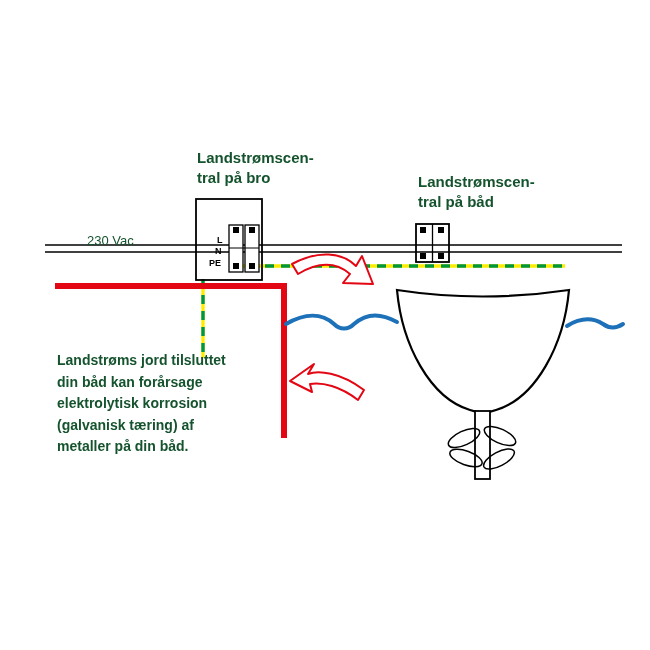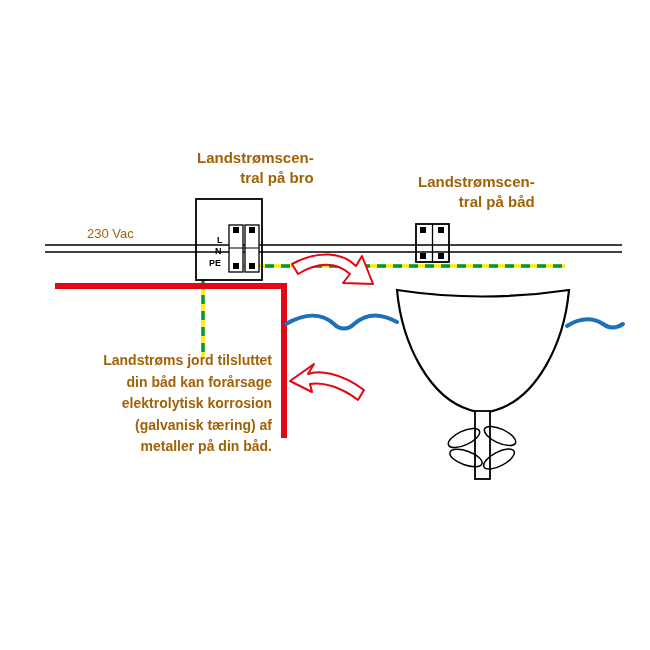--- a/index.html
+++ b/index.html
@@ -2,28 +2,28 @@
 <html><head>
 <meta charset="utf-8">
 <style>
   html,body{margin:0;padding:0;background:#fff;}
   #stage{
     position:relative;width:650px;height:650px;background:#ffffff;
     font-family:"Liberation Sans", sans-serif;overflow:hidden;
   }
   #diagram-svg{position:absolute;left:0;top:0;}
   .label{
-    position:absolute;color:#a16207;white-space:pre-line;text-align:right;
+    position:absolute;color:#14532d;white-space:pre-line;
   }
   .label-bold{
     font-weight:bold;font-size:15px;line-height:20px;
   }
   .label-dock{left:197px;top:148px;}
   .label-boat{left:418px;top:172px;}
-  .label-voltage{left:87px;top:226px;font-size:13px;font-weight:normal;}
+  .label-voltage{left:87px;top:233px;font-size:13px;font-weight:normal;}
   .label-caption{
     left:57px;top:350px;width:215px;
     font-weight:bold;font-size:14px;line-height:21.5px;
   }
   .svg-terminal{font-size:9px;font-weight:bold;}
 </style>
 </head>
 <body>
 
 <div id="stage">

